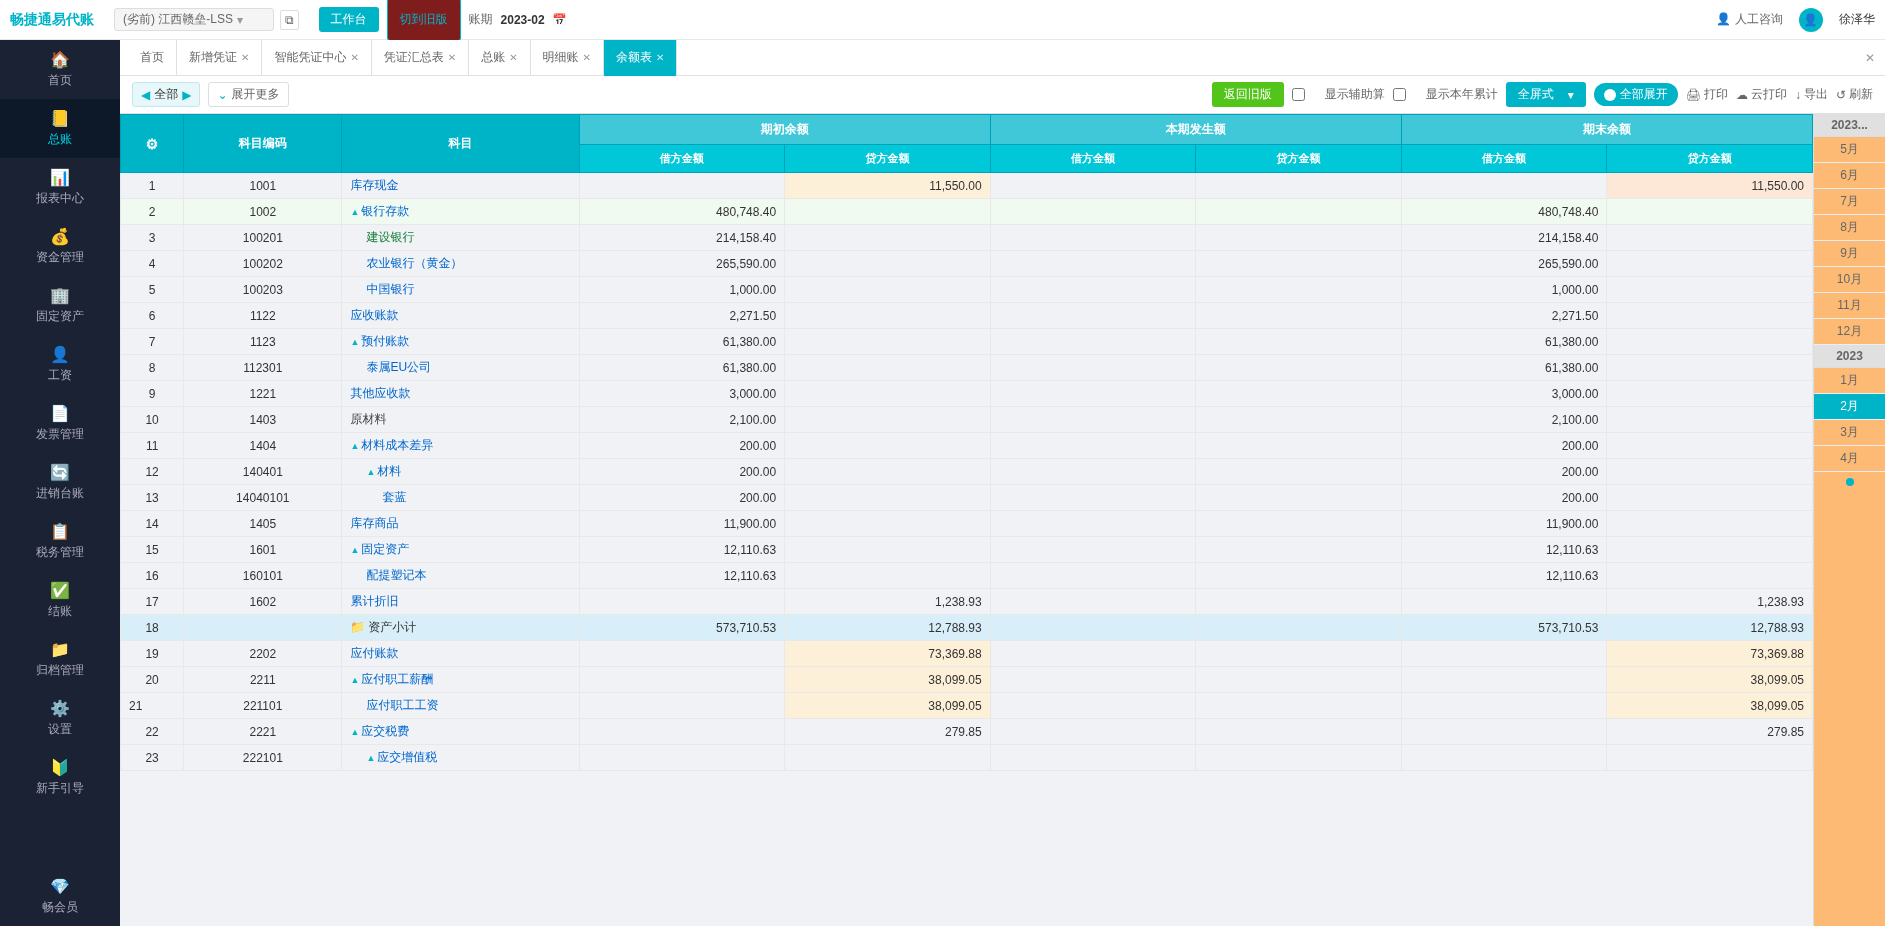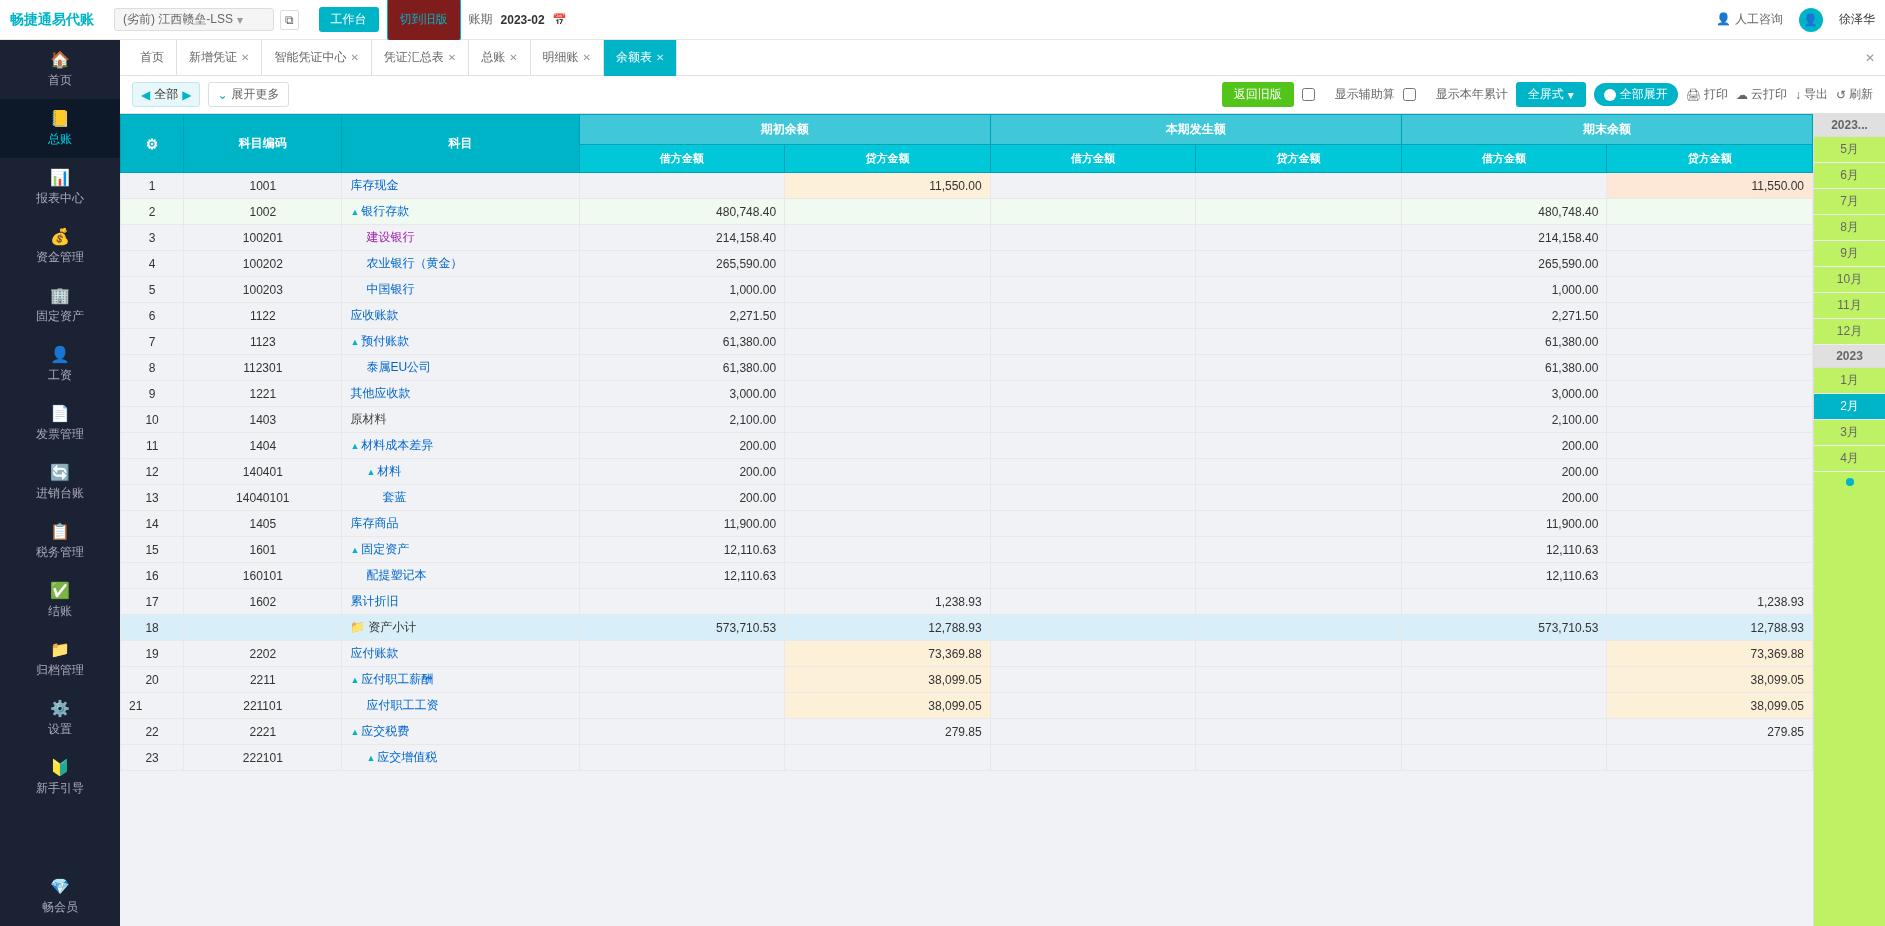--- a/index.html
+++ b/index.html
@@ -32,21 +32,21 @@
     .tab.active .close-x { color: rgba(255,255,255,0.8); }
 
     
     .toolbar { background: #fff; padding: 6px 12px; display: flex; align-items: center; gap: 8px; border-bottom: 1px solid #e0e0e0; }
     .toolbar-left { display: flex; align-items: center; gap: 8px; }
     .filter-btn { background: #e8f8fa; border: 1px solid #c0e8f0; border-radius: 3px; padding: 3px 8px; color: #333; cursor: pointer; display: flex; align-items: center; gap: 4px; }
     .expand-btn { background: #fff; border: 1px solid #ddd; border-radius: 3px; padding: 3px 8px; color: #666; cursor: pointer; display: flex; align-items: center; gap: 4px; }
     .toolbar-right { margin-left: auto; display: flex; align-items: center; gap: 8px; }
     .btn-return { background: #52c41a; color: #fff; border: none; border-radius: 3px; padding: 4px 12px; cursor: pointer; }
     .checkbox-label { display: flex; align-items: center; gap: 20px; color: #666; cursor: pointer; }
-    .btn-full { background: #00b4c8; color: #fff; border: none; border-radius: 3px; padding: 4px 12px; cursor: pointer; display: flex; align-items: center; gap: 4px; }
+    .btn-full { background: #00b4c8; color: #fff; border: none; border-radius: 3px; padding: 4px 12px; cursor: pointer; display: flex; align-items: center; gap: 14px; }
     .toggle-btn { background: #00b4c8; color: #fff; border: none; border-radius: 12px; padding: 3px 10px; cursor: pointer; display: flex; align-items: center; gap: 4px; font-size: 11px; }
     .toolbar-action { color: #666; cursor: pointer; display: flex; align-items: center; gap: 3px; font-size: 12px; }
 
     
     .table-area { flex: 1; display: flex; overflow: hidden; }
     .table-main { flex: 1; overflow: auto; }
 
     table { width: 100%; border-collapse: collapse; }
     thead tr th { background: #00b4c8; color: #fff; text-align: center; padding: 6px 4px; border: 1px solid #00a0b8; font-size: 12px; position: sticky; top: 0; z-index: 2; }
     thead tr.sub-header th { background: #00c8d8; font-size: 11px; }
@@ -62,21 +62,21 @@
     .row-subtotal { background: #d8eef8; }
 
     .gear-icon { color: #fff; font-size: 14px; }
 
     .period-header { background: #40c8d8; font-weight: bold; }
 
     .bottom-bar { height: 40px; background: #fff; border-top: 1px solid #e0e0e0; display: flex; align-items: center; padding: 0 12px; color: #666; font-size: 12px; }
     .bottom-btn { background: #fff; border: 1px solid #ddd; border-radius: 3px; padding: 3px 10px; cursor: pointer; color: #666; }
 
     
-    .year-month-panel { width: 72px; background: #bef264; border-left: 1px solid #ddd; display: flex; flex-direction: column; font-size: 11px; overflow-y: auto; }
+    .year-month-panel { width: 72px; background: #fdba74; border-left: 1px solid #ddd; display: flex; flex-direction: column; font-size: 11px; overflow-y: auto; }
     .ymp-year { background: #e0e0e0; text-align: center; padding: 4px; color: #666; font-weight: bold; border-bottom: 1px solid #ddd; }
     .ymp-month { text-align: center; padding: 4px; color: #666; cursor: pointer; border-bottom: 1px solid #eee; }
     .ymp-month.active { background: #00b4c8; color: #fff; }
     .ymp-dot { width: 8px; height: 8px; background: #00b4c8; border-radius: 50%; margin: 0 auto; }
   </style>
 </head>
 <body>
 
 <div class="top-bar">
   <span class="top-bar-logo">畅捷通易代账</span>
@@ -282,21 +282,21 @@
                 <td class="amount-cell">480,748.40</td>
                 <td class="amount-cell"></td>
                 <td class="amount-cell"></td>
                 <td class="amount-cell"></td>
                 <td class="amount-cell">480,748.40</td>
                 <td class="amount-cell"></td>
               </tr>
               <tr>
                 <td style="text-align: center;">3</td>
                 <td style="text-align: center;">100201</td>
-                <td class="name-cell"><span style="padding-left:16px;display:inline-block;"></span><a href="#" style="color:#a21caf;text-decoration:none;">建设银行</a></td>
+                <td class="name-cell"><span style="padding-left:16px;display:inline-block;"></span><a href="#" style="color:#15803d;text-decoration:none;">建设银行</a></td>
                 <td class="amount-cell">214,158.40</td>
                 <td class="amount-cell"></td>
                 <td class="amount-cell"></td>
                 <td class="amount-cell"></td>
                 <td class="amount-cell">214,158.40</td>
                 <td class="amount-cell"></td>
               </tr>
               <tr>
                 <td style="text-align: center;">4</td>
                 <td style="text-align: center;">100202</td>

